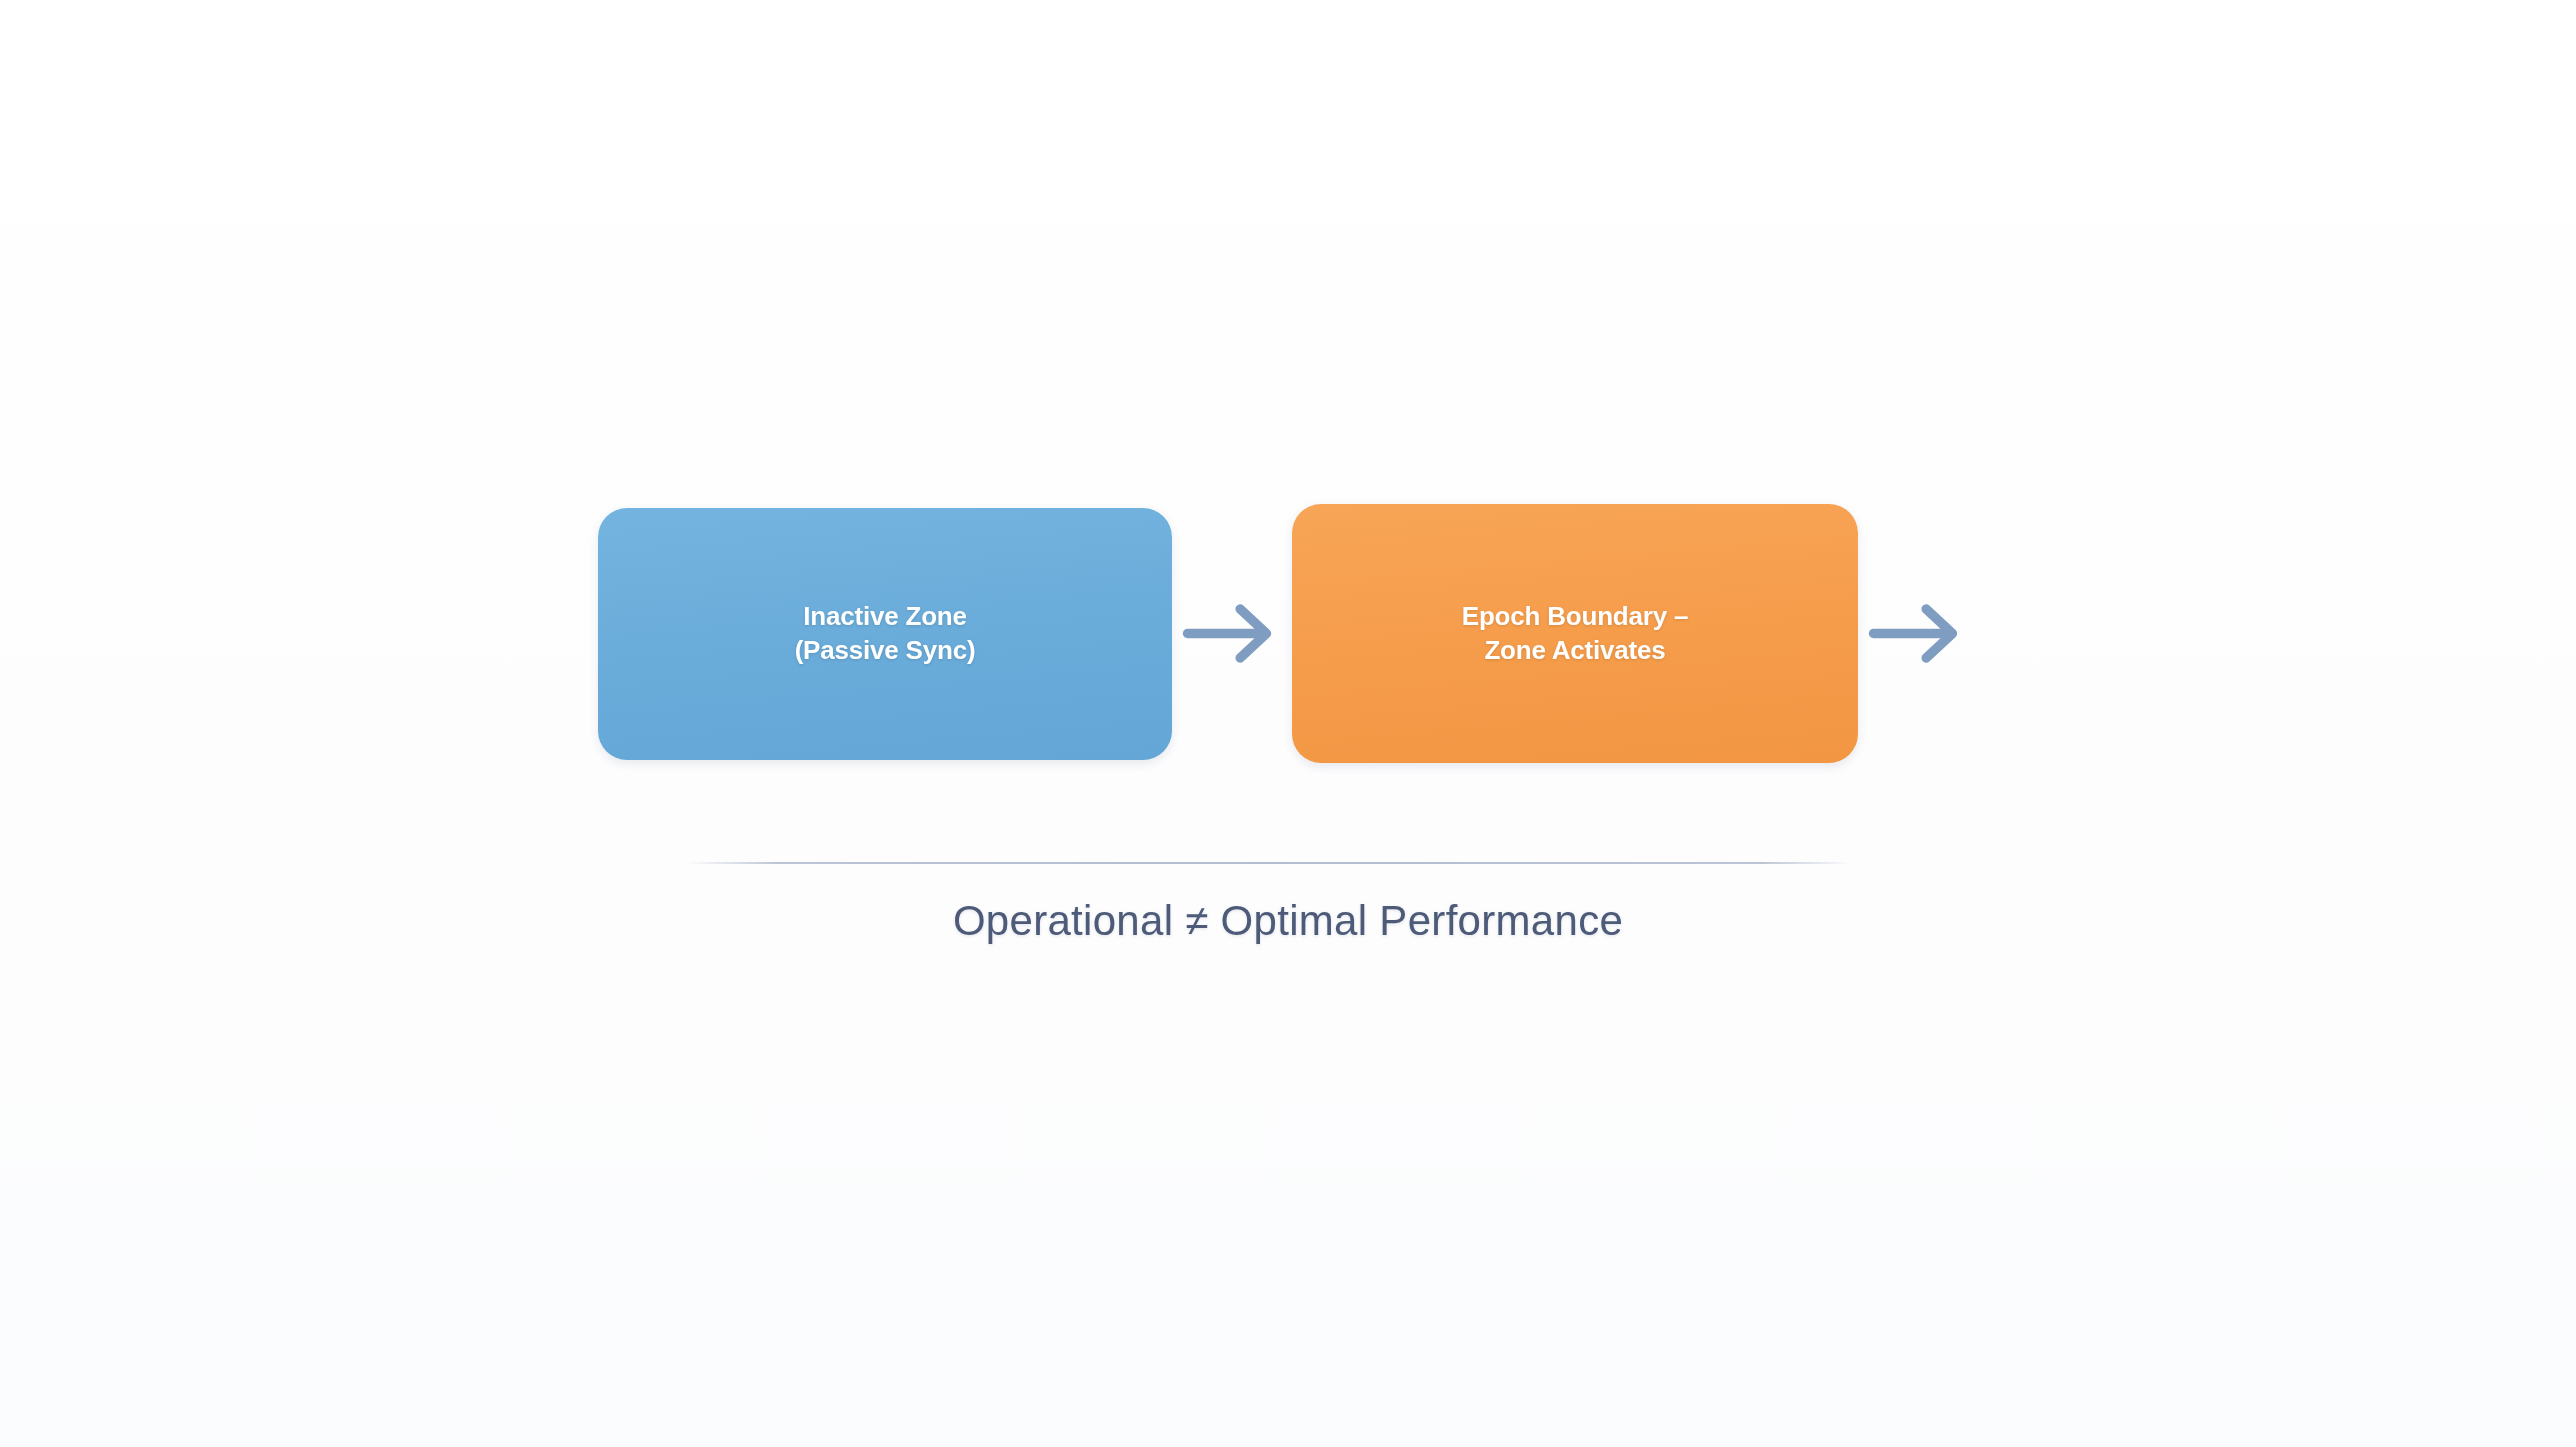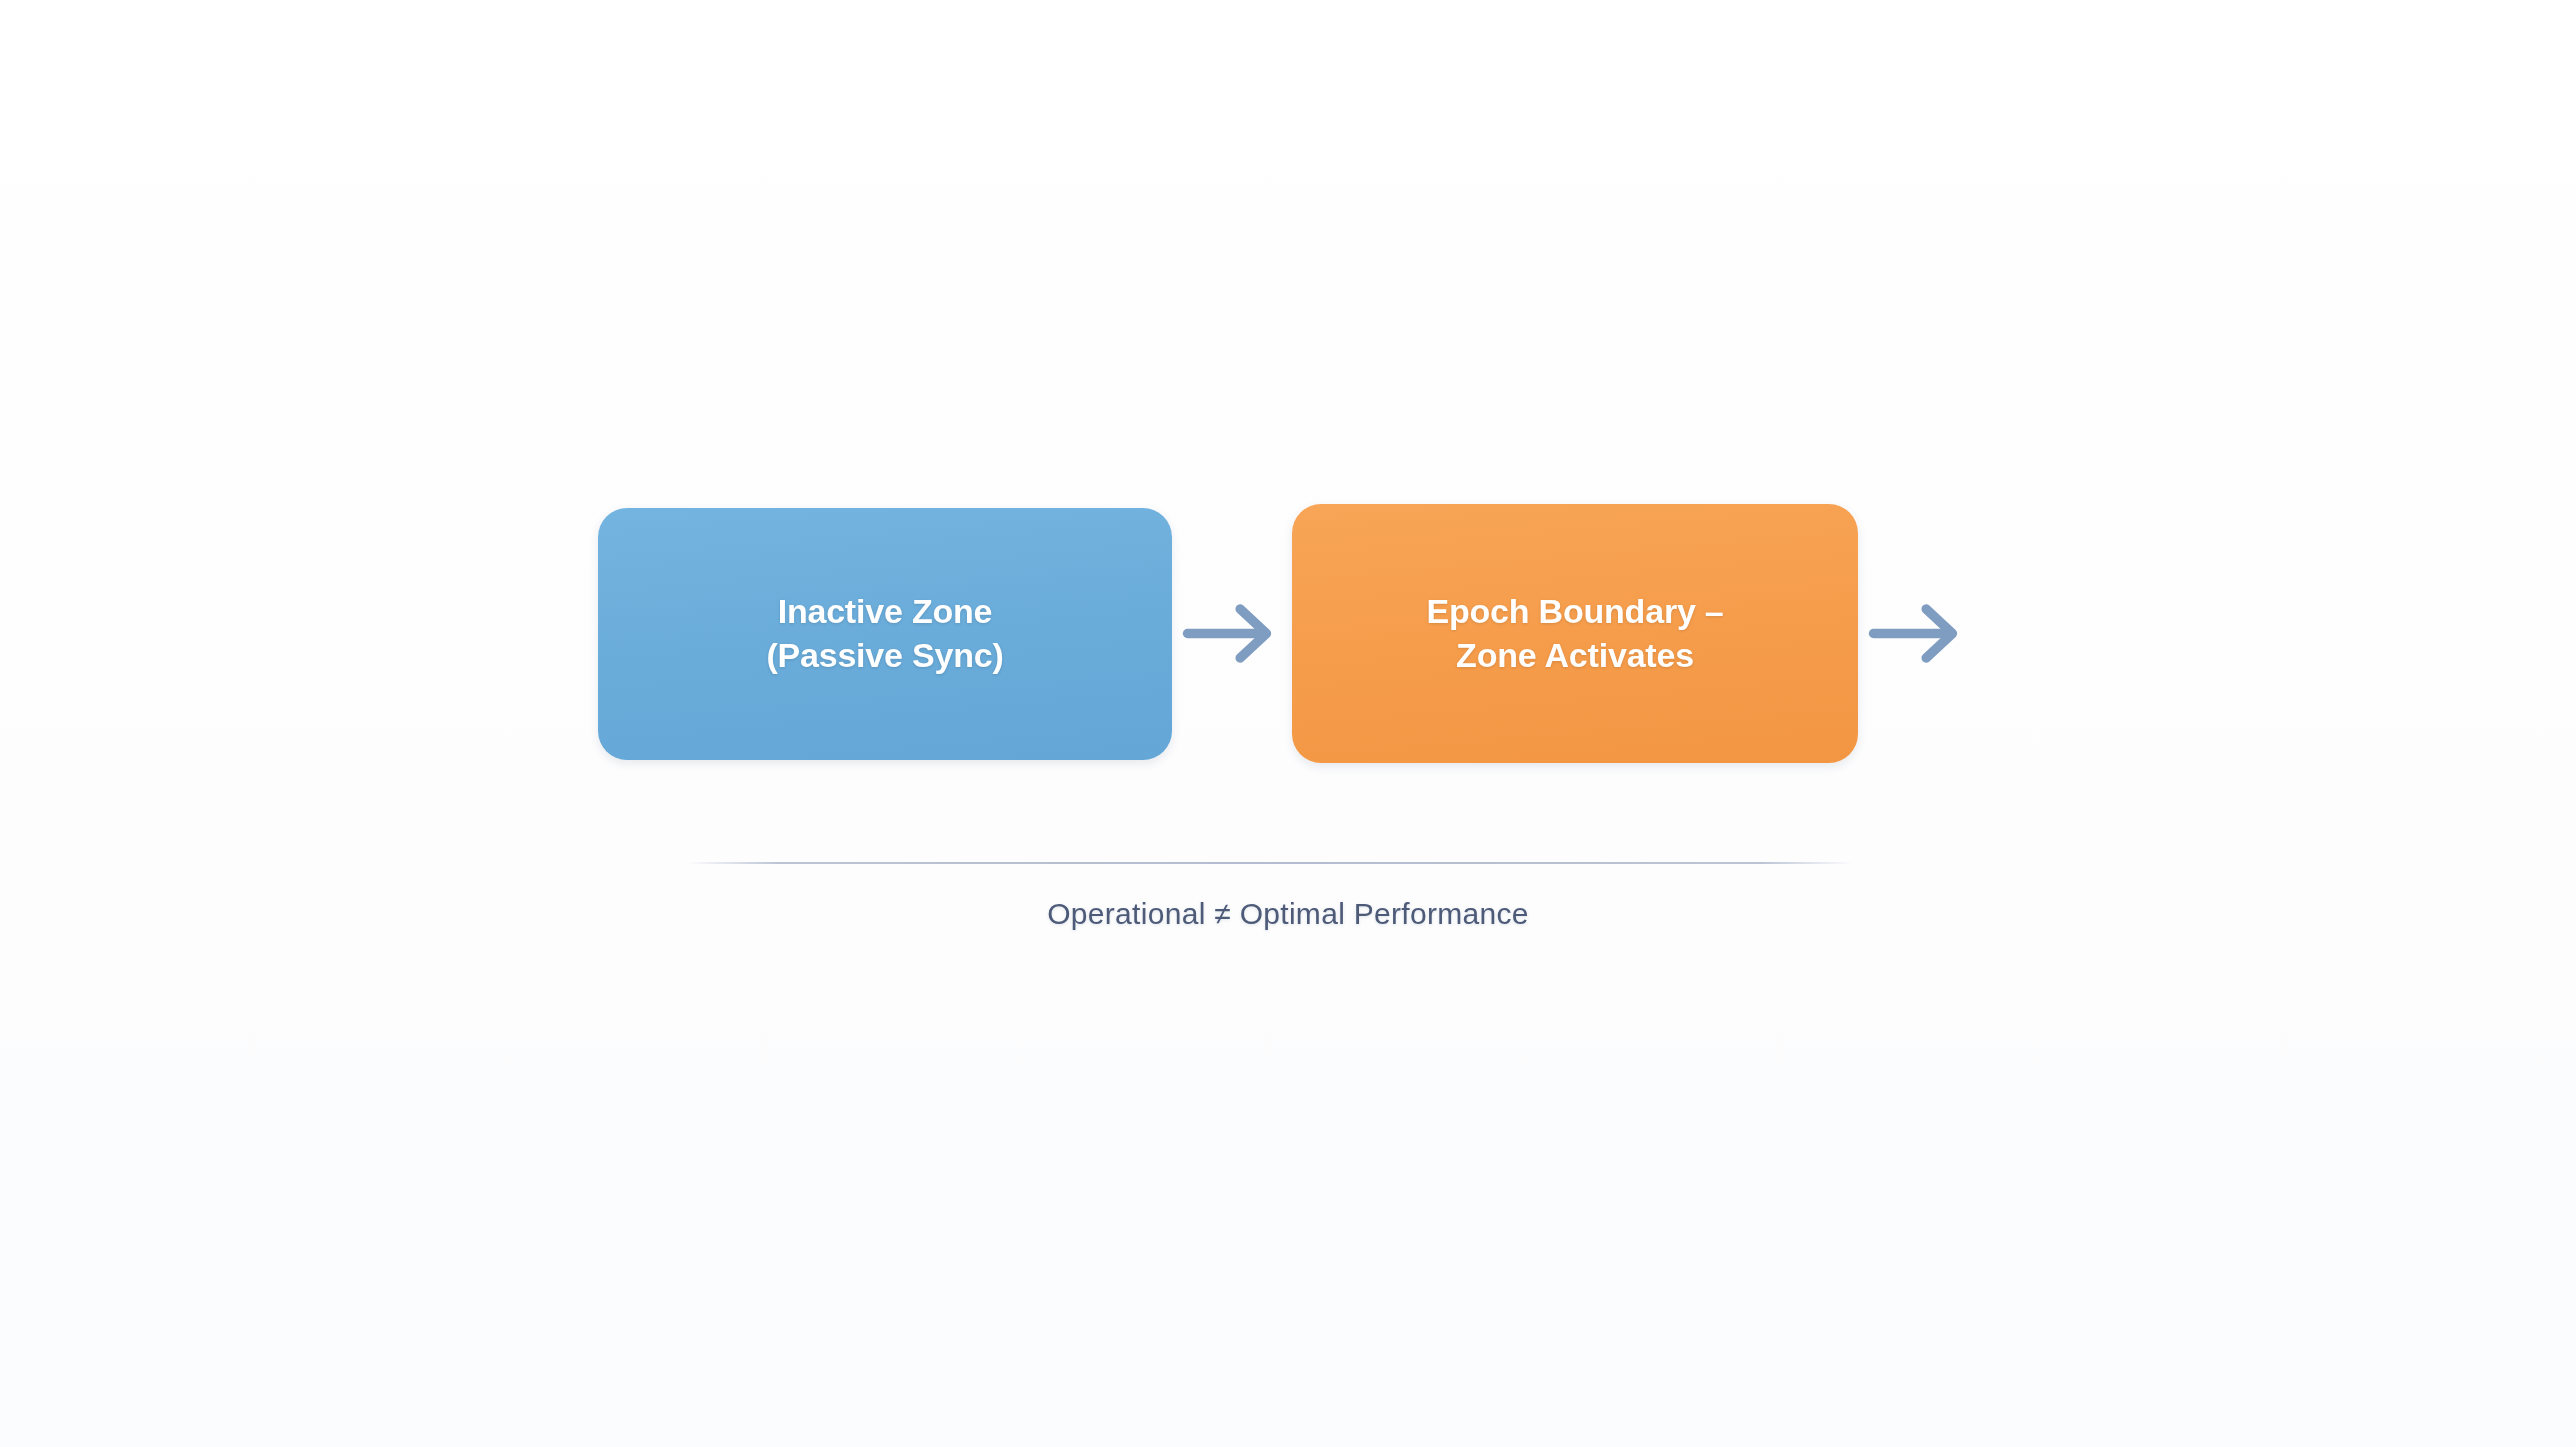--- a/index.html
+++ b/index.html
@@ -41,21 +41,21 @@
     border-radius: 29px;
     box-sizing: border-box;
     padding: 0 21.4px;
     box-shadow: 0 3.1px 10px rgba(40, 60, 90, 0.10);
   }
 
   .node-label {
     text-align: center;
     color: #ffffff;
     font-weight: bold;
-    font-size: 34px;
+    font-size: 26px;
     line-height: 1.28;
     letter-spacing: -0.2px;
     text-shadow: 0 1.3px 3.1px rgba(0, 0, 0, 0.13);
     white-space: pre-line;
   }
 
   .node-blue {
     width: 574px;
     height: 252px;
     background: linear-gradient(175deg, #74b4e0 0%, #69abd9 55%, #64a6d6 100%);
@@ -102,21 +102,21 @@
         rgba(200, 208, 222, 0) 100%);
   }
 
   .caption {
     position: absolute;
     left: 0;
     top: 896px;
     width: 2576px;
     text-align: center;
     color: #4d5b79;
-    font-size: 30px;
+    font-size: 42px;
     line-height: 1.2;
     letter-spacing: 0.3px;
     text-shadow: 0 1.3px 3.1px rgba(70, 85, 115, 0.16);
   }
 </style>
 </head>
 <body>
 
 <div class="slide">
 

